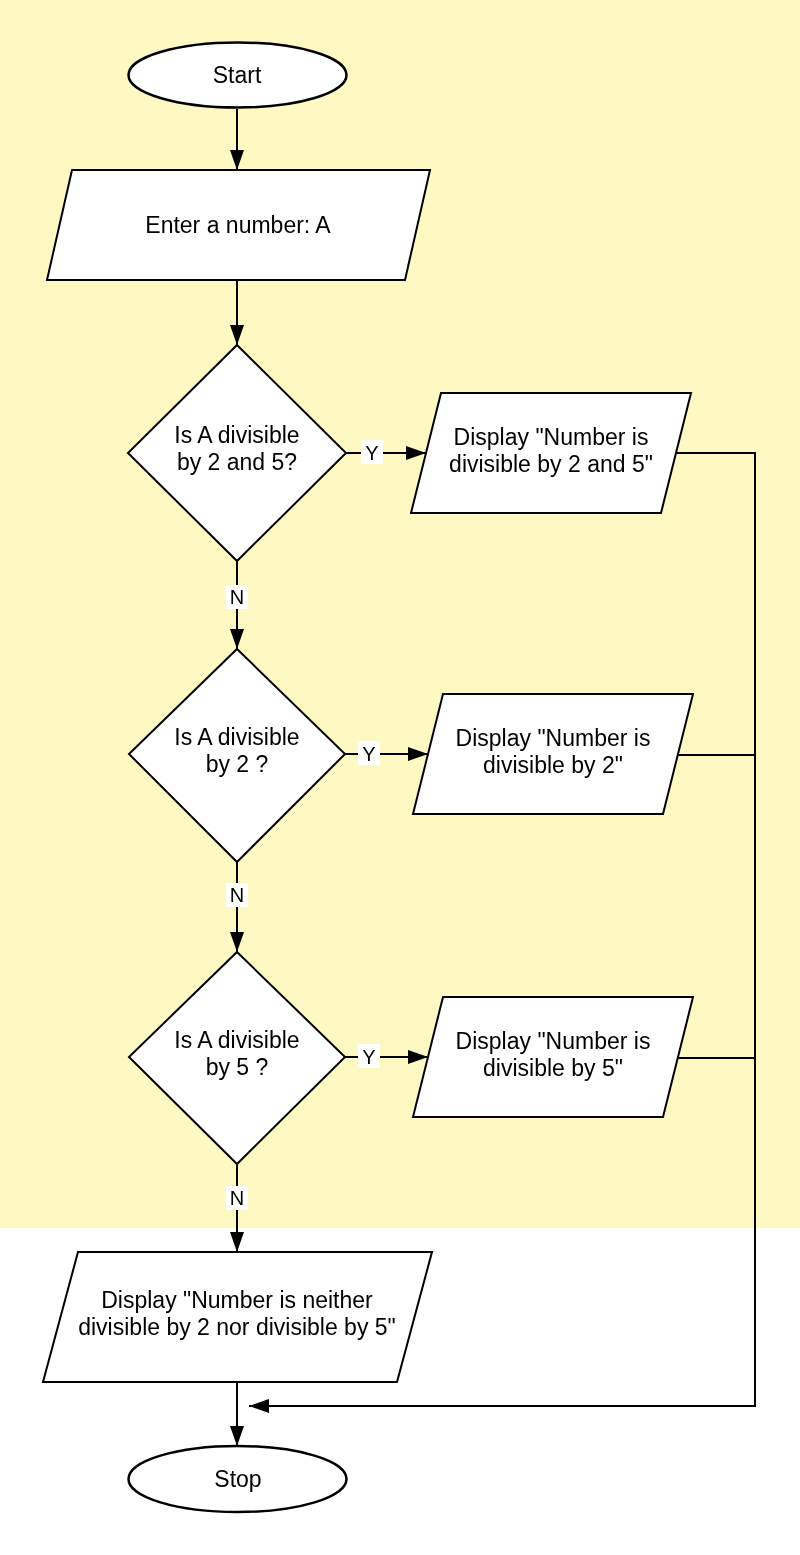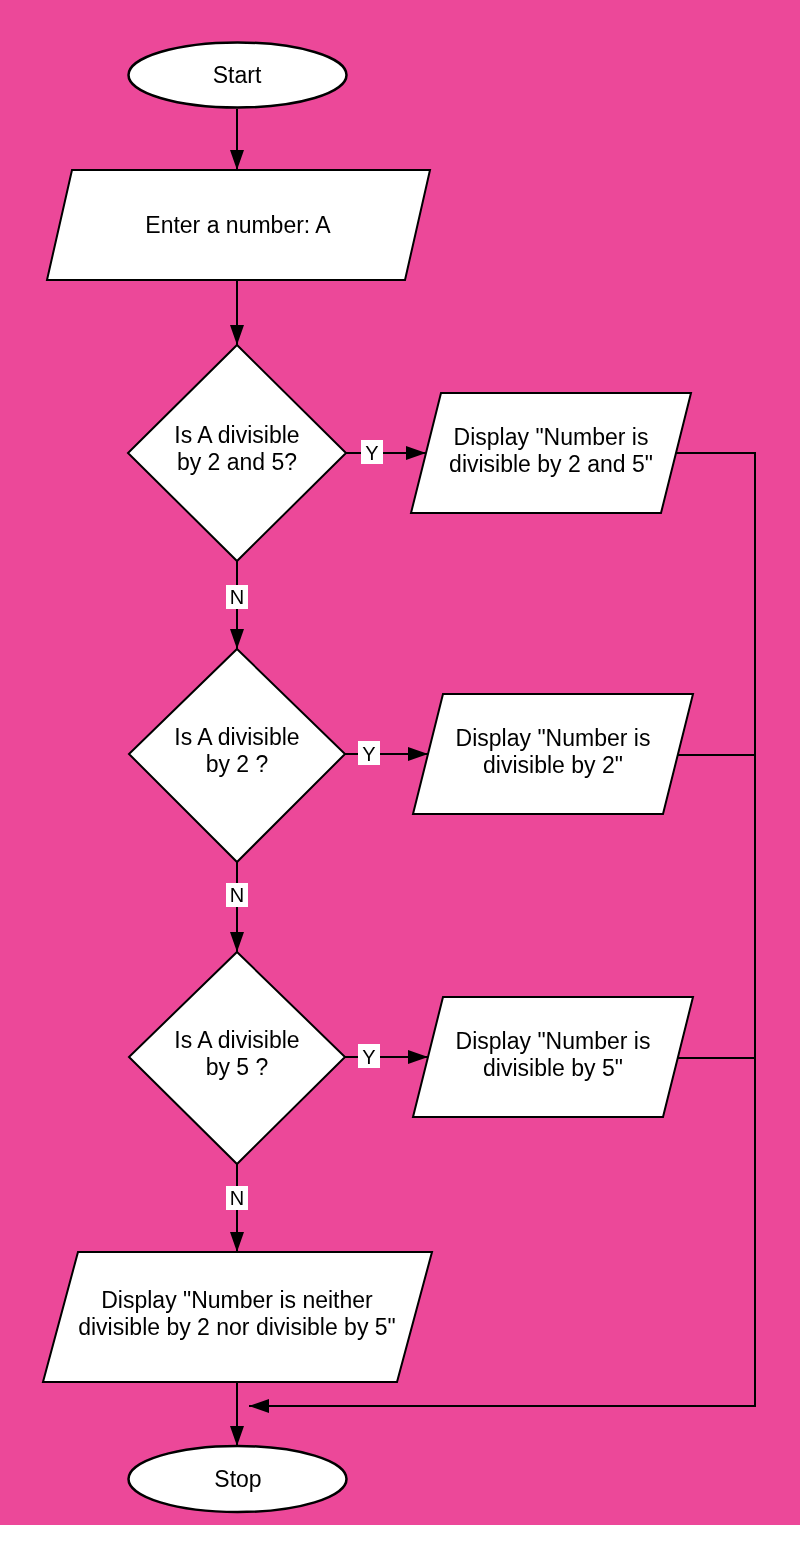--- a/index.html
+++ b/index.html
@@ -1,17 +1,17 @@
 <!DOCTYPE html>
 <html><head>
 <meta charset="utf-8">
 <style>
   html, body { margin: 0; padding: 0; background: #ffffff; }
   body { width: 800px; height: 1555px; font-family: "Liberation Sans", sans-serif; }
-  .canvas { width: 800px; height: 1525px; background: #ec4899; }
+  .canvas { width: 800px; height: 1228px; background: #fef9c3; }
   svg { display: block; }
   .shape { fill: #ffffff; stroke: #000000; stroke-width: 2; }
   .terminator { stroke-width: 2.5; }
   .edge { fill: none; stroke: #000000; stroke-width: 2; }
   .node-text { font-family: "Liberation Sans", sans-serif; font-size: 23px; fill: #000000;
                text-anchor: middle; }
   .edge-label { font-family: "Liberation Sans", sans-serif; font-size: 20px; fill: #000000;
                 text-anchor: middle; }
   .label-bg { fill: #ffffff; }
 </style>

